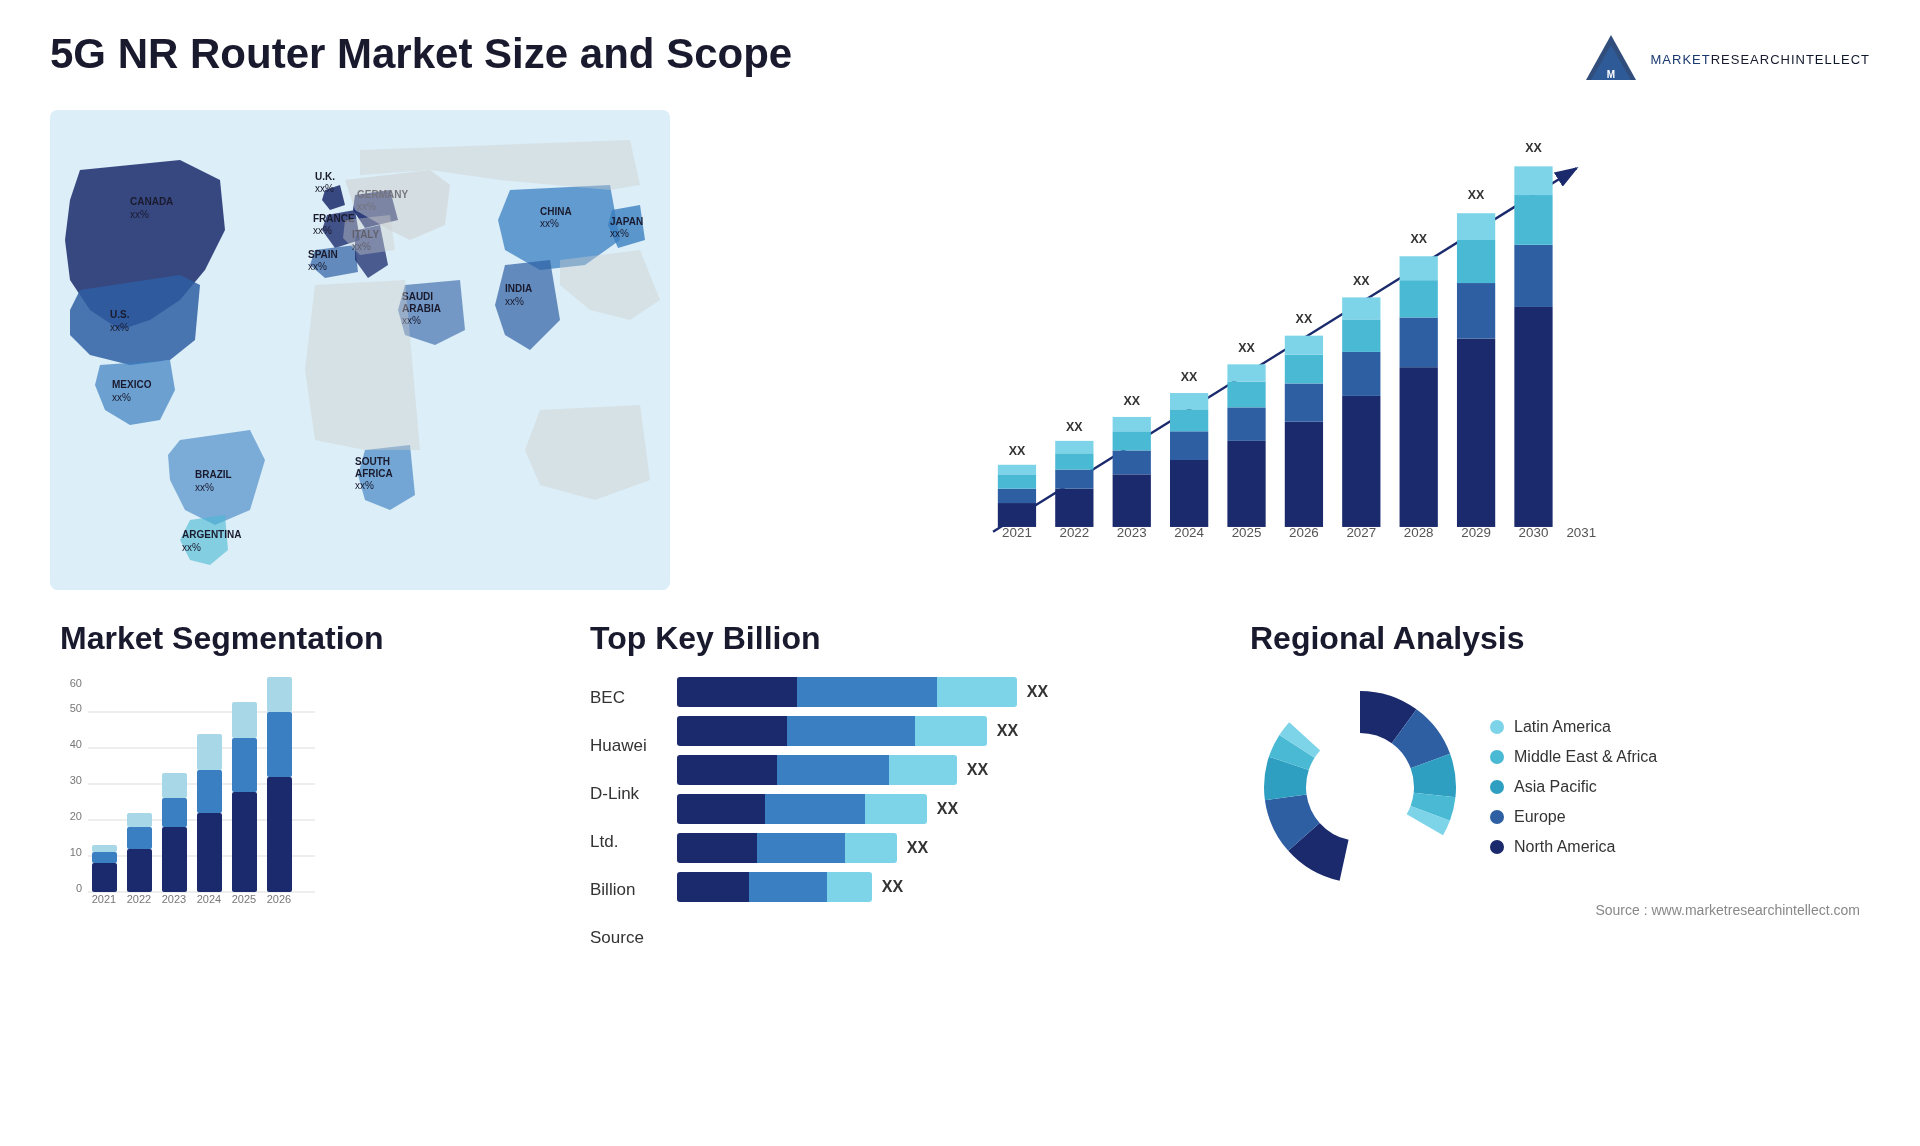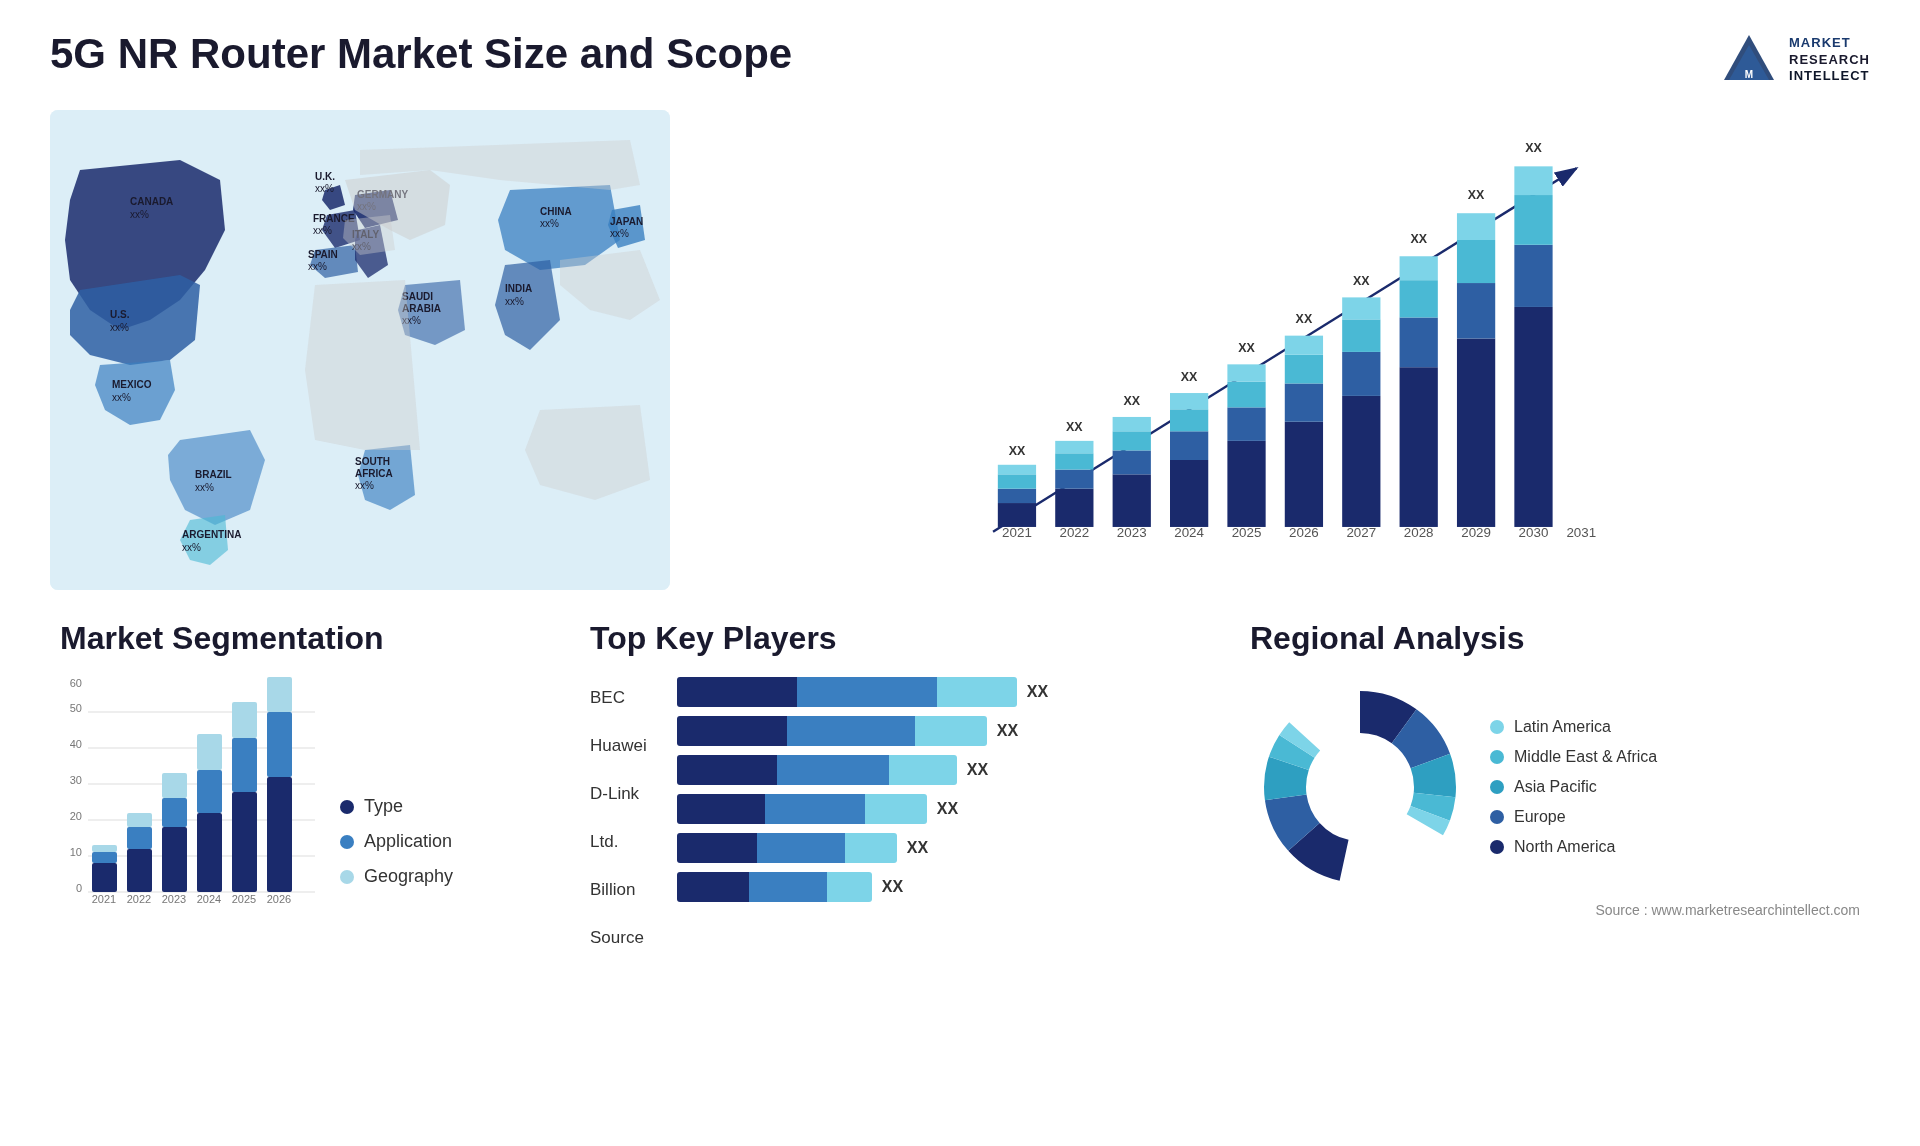--- a/index.html
+++ b/index.html
@@ -39,23 +39,23 @@
       gap: 10px;
     }
 
     .logo-icon {
       width: 60px;
       height: 60px;
     }
 
     .logo-text {
       display: flex;
-      flex-direction: column;
+      flex-direction: row;
       font-size: 13px;
-      font-weight: 700;
+      font-weight: 400;
       color: #1a1a2e;
       line-height: 1.3;
       letter-spacing: 1px;
     }
 
     .logo-text span:first-child { color: #1a3a6e; }
     .logo-text span:last-child { color: #0f172a; }
 
     
     .main-grid {
@@ -491,39 +491,25 @@
           <rect x="207" y="0" width="25" height="35" fill="#a8d8e8" rx="2"></rect>
 
           <text x="44" y="226" text-anchor="middle" font-size="11" fill="#777">2021</text>
           <text x="79" y="226" text-anchor="middle" font-size="11" fill="#777">2022</text>
           <text x="114" y="226" text-anchor="middle" font-size="11" fill="#777">2023</text>
           <text x="149" y="226" text-anchor="middle" font-size="11" fill="#777">2024</text>
           <text x="184" y="226" text-anchor="middle" font-size="11" fill="#777">2025</text>
           <text x="219" y="226" text-anchor="middle" font-size="11" fill="#777">2026</text>
         </svg>
 
-        <div class="seg-legend">
-          <div class="legend-item">
-            <div class="legend-dot" style="background:#1a2a6c;"></div>
-            <span>Type</span>
-          </div>
-          <div class="legend-item">
-            <div class="legend-dot" style="background:#3a7fc1;"></div>
-            <span>Application</span>
-          </div>
-          <div class="legend-item">
-            <div class="legend-dot" style="background:#a8d8e8;"></div>
-            <span>Geography</span>
-          </div>
-        </div>
       </div>
     </div>
 
     <div class="players-section">
-      <h2 class="section-title">Top Key Players</h2>
+      <h2 class="section-title">Top Key Billion</h2>
       <div class="players-grid">
         <div class="players-names">
           <div class="player-name">BEC</div>
           <div class="player-name">Huawei</div>
           <div class="player-name">D-Link</div>
           <div class="player-name">Ltd.</div>
           <div class="player-name">Billion</div>
           <div class="player-name">Source</div>
         </div>
         <div class="players-bars-container">

